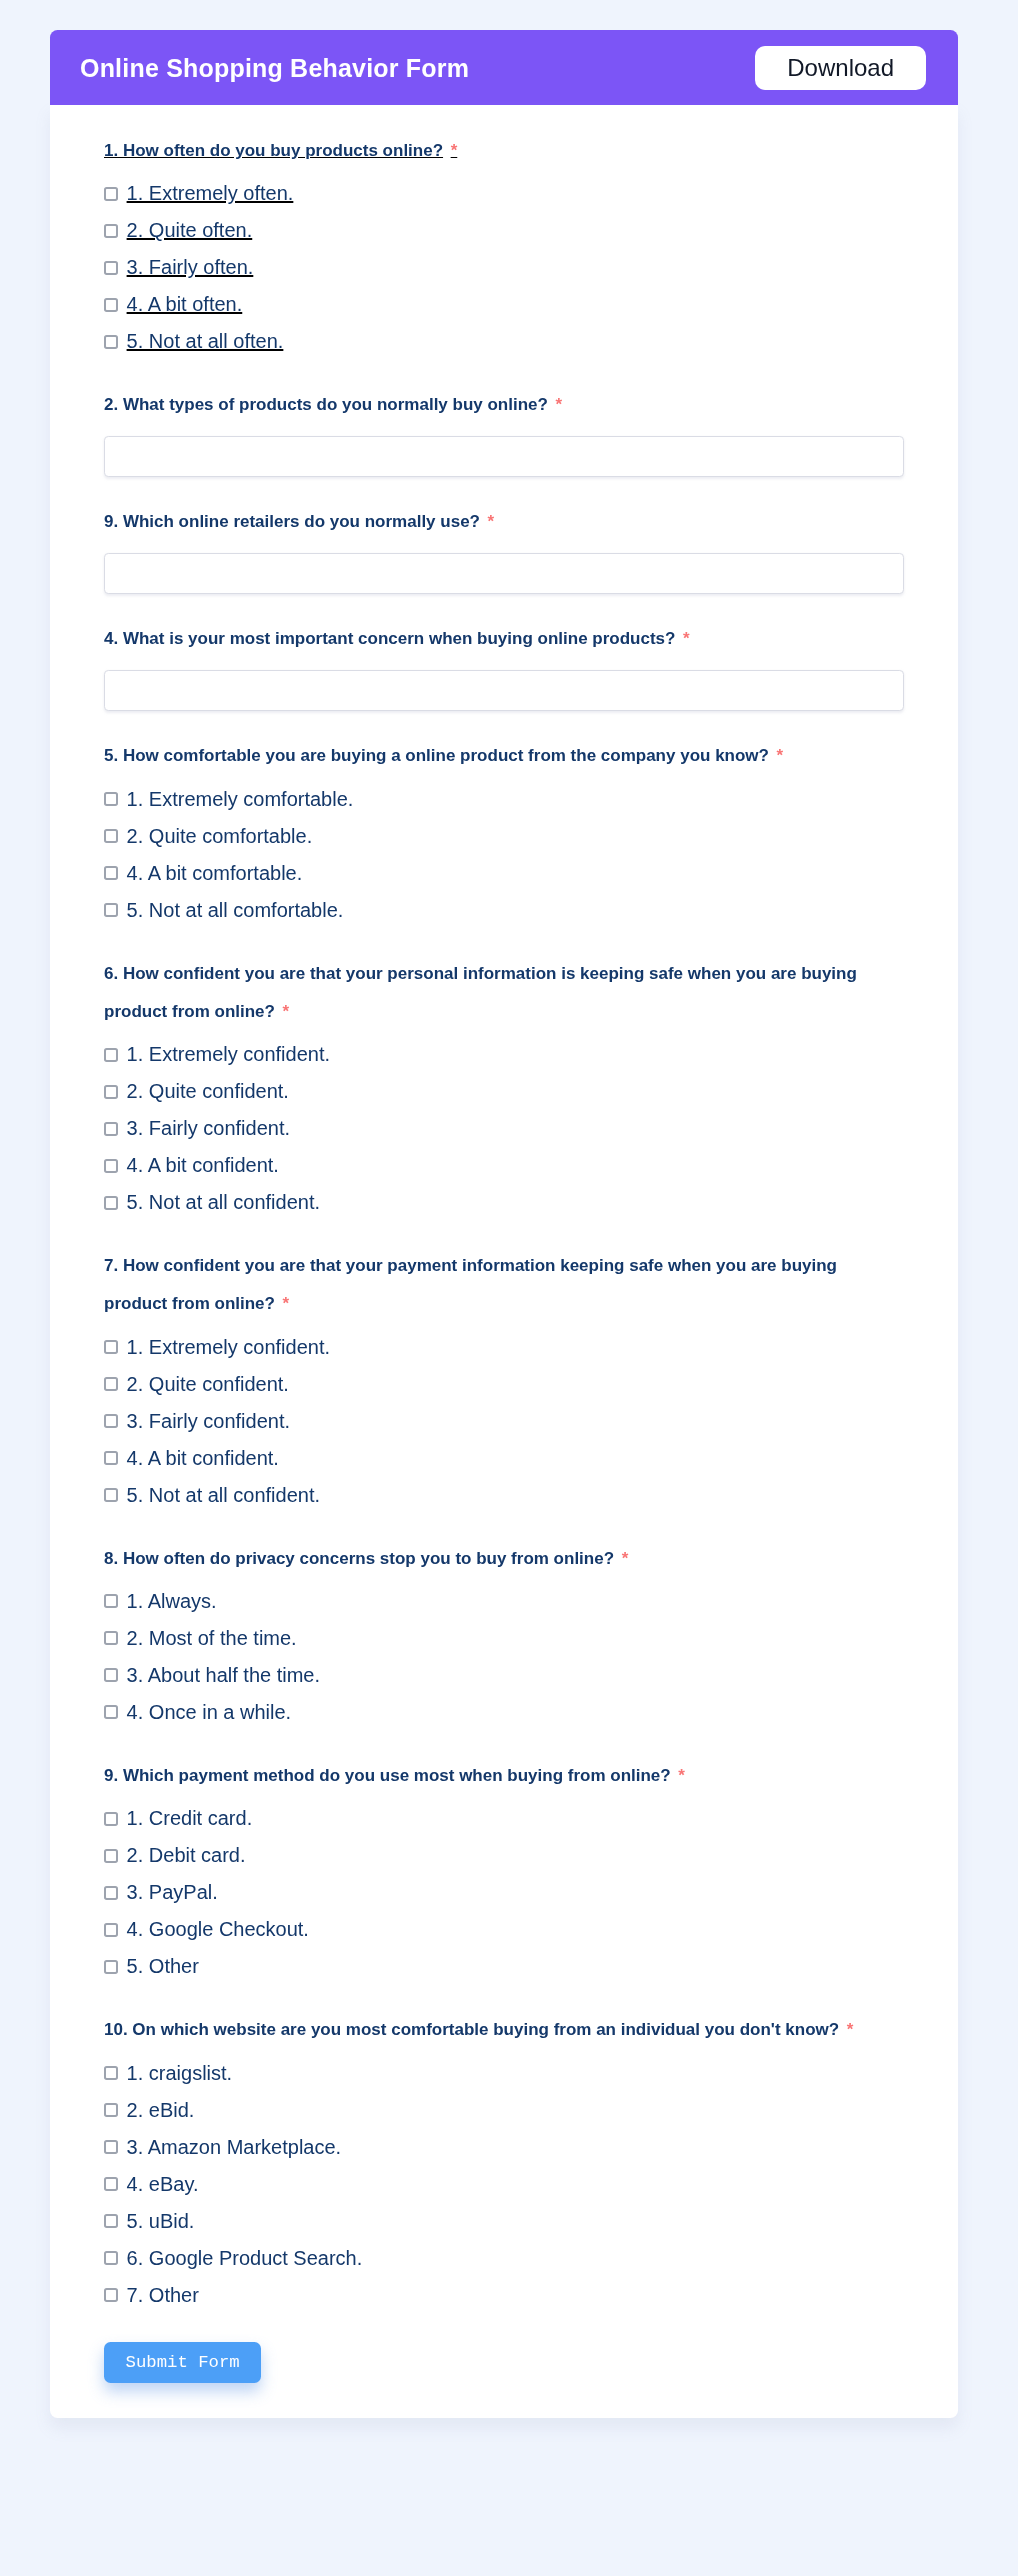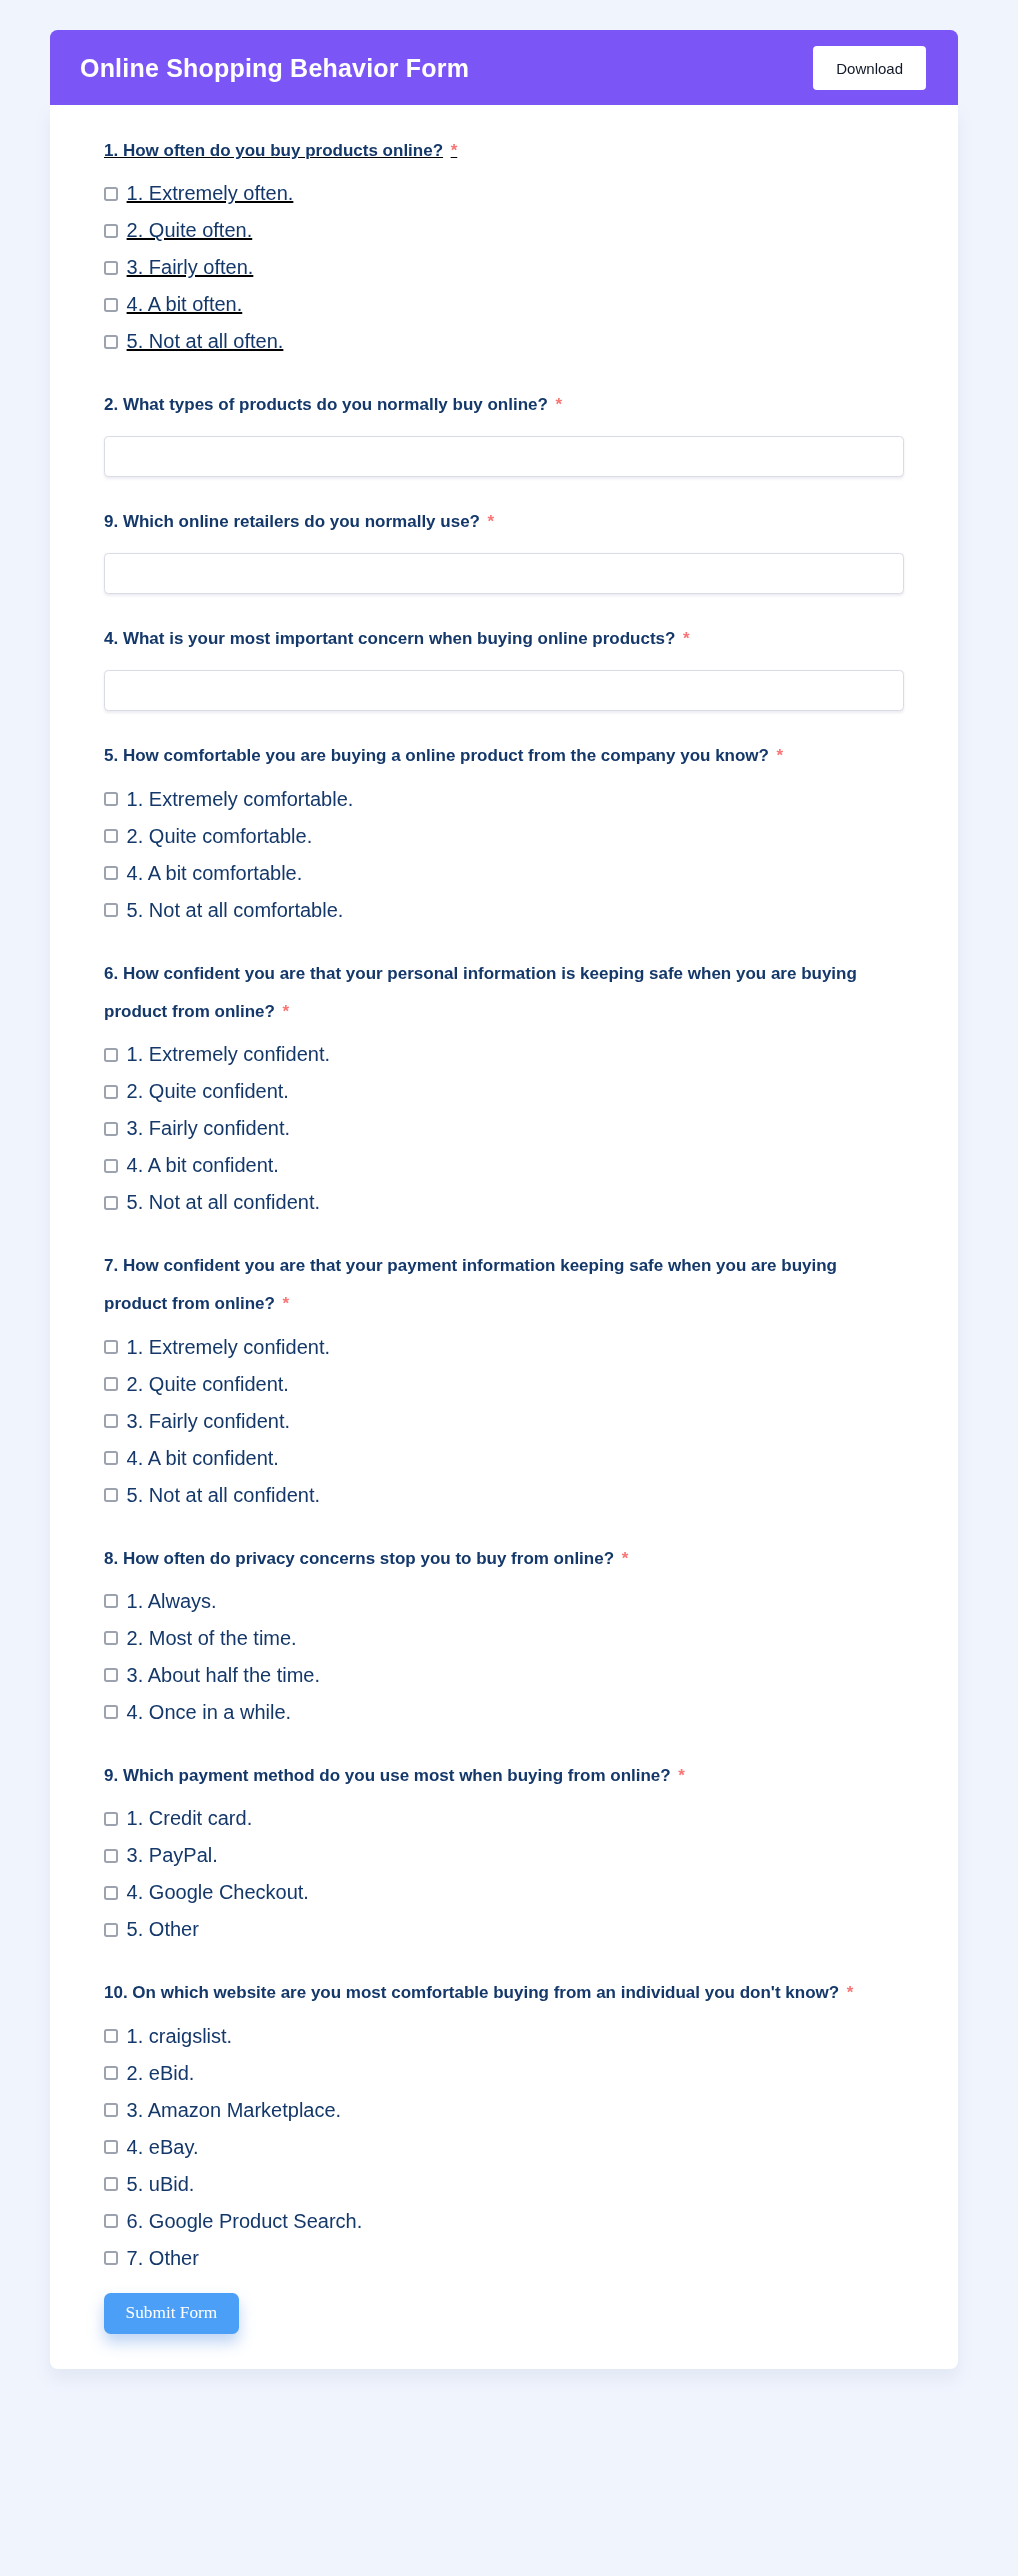--- a/index.html
+++ b/index.html
@@ -39,27 +39,27 @@
   }
   .form-title{
     color:#ffffff;
     font-size:25px;
     font-weight:600;
     letter-spacing:0.2px;
   }
   .download-btn{
     background:#ffffff;
     color:#111827;
-    font-size:15px;
+    font-size:24px;
     font-weight:500;
     font-family:"Liberation Sans", sans-serif;
     border:none;
-    border-radius:4px;
+    border-radius:10px;
     height:44px;
-    padding:0 23px;
+    padding:0 32px;
     cursor:pointer;
   }
   .card{
     position:absolute;
     left:50px; top:105px;
     width:908px;
     background:#ffffff;
     border-radius:0 0 7.6px 7.6px;
     padding:27px 54px 35px 54px;
     box-shadow:0 9.7px 16px rgba(140,150,180,.12);
@@ -107,26 +107,26 @@
     border-radius:4.3px;
     background:#fff;
     box-shadow:0 1.6px 2.7px rgba(180,185,205,.25);
     font-size:16px;
     font-family:"Liberation Sans", sans-serif;
     color:var(--navy);
     padding:0 10.8px;
     outline:none;
   }
   .submit-btn{
-    margin-top:16px;
+    margin-top:28px;
     background:var(--accent);
     color:#ffffff;
     font-size:17.3px;
     font-weight:500;
-    font-family:Liberation Serif, serif;
+    font-family:Liberation Mono, monospace;
     border:none;
     border-radius:6.5px;
     height:41px;
     padding:0 21.6px;
     box-shadow:0 8.6px 15px rgba(110,160,230,.45);
     cursor:pointer;
   }
 </style>
 </head>
 <body>
@@ -271,20 +271,24 @@
         </div>
         <div class="question-block">
           <div class="question-heading"><span>9. Which payment method do you use most when buying from online?</span><span class="required">*</span></div>
           <div class="options">
             <div class="option-row">
               <span class="checkbox"></span>
               <span class="option-label">1. Credit card.</span>
             </div>
             <div class="option-row">
               <span class="checkbox"></span>
+              <span class="option-label">2. Debit card.</span>
+            </div>
+            <div class="option-row">
+              <span class="checkbox"></span>
               <span class="option-label">3. PayPal.</span>
             </div>
             <div class="option-row">
               <span class="checkbox"></span>
               <span class="option-label">4. Google Checkout.</span>
             </div>
             <div class="option-row">
               <span class="checkbox"></span>
               <span class="option-label">5. Other</span>
             </div>

